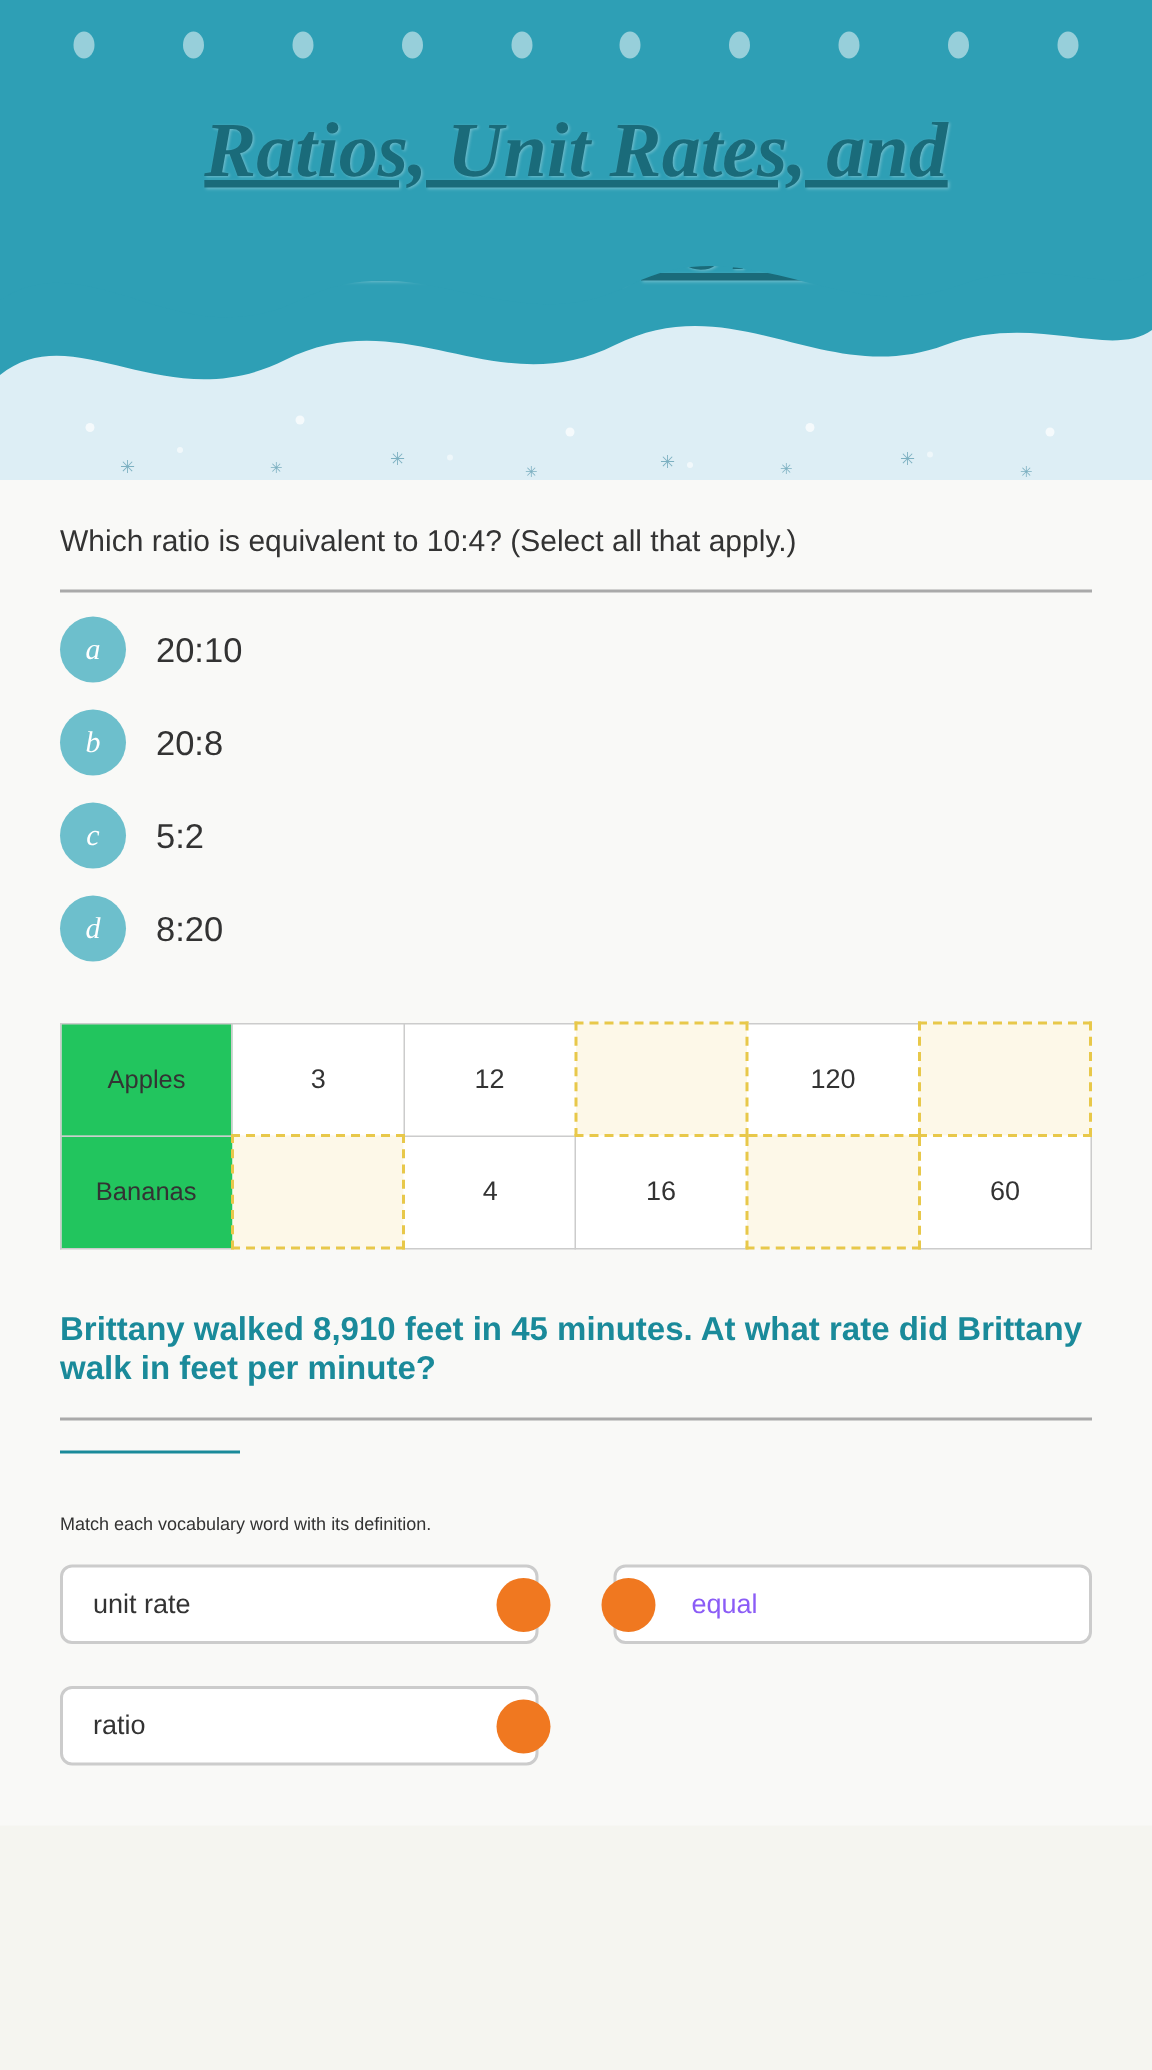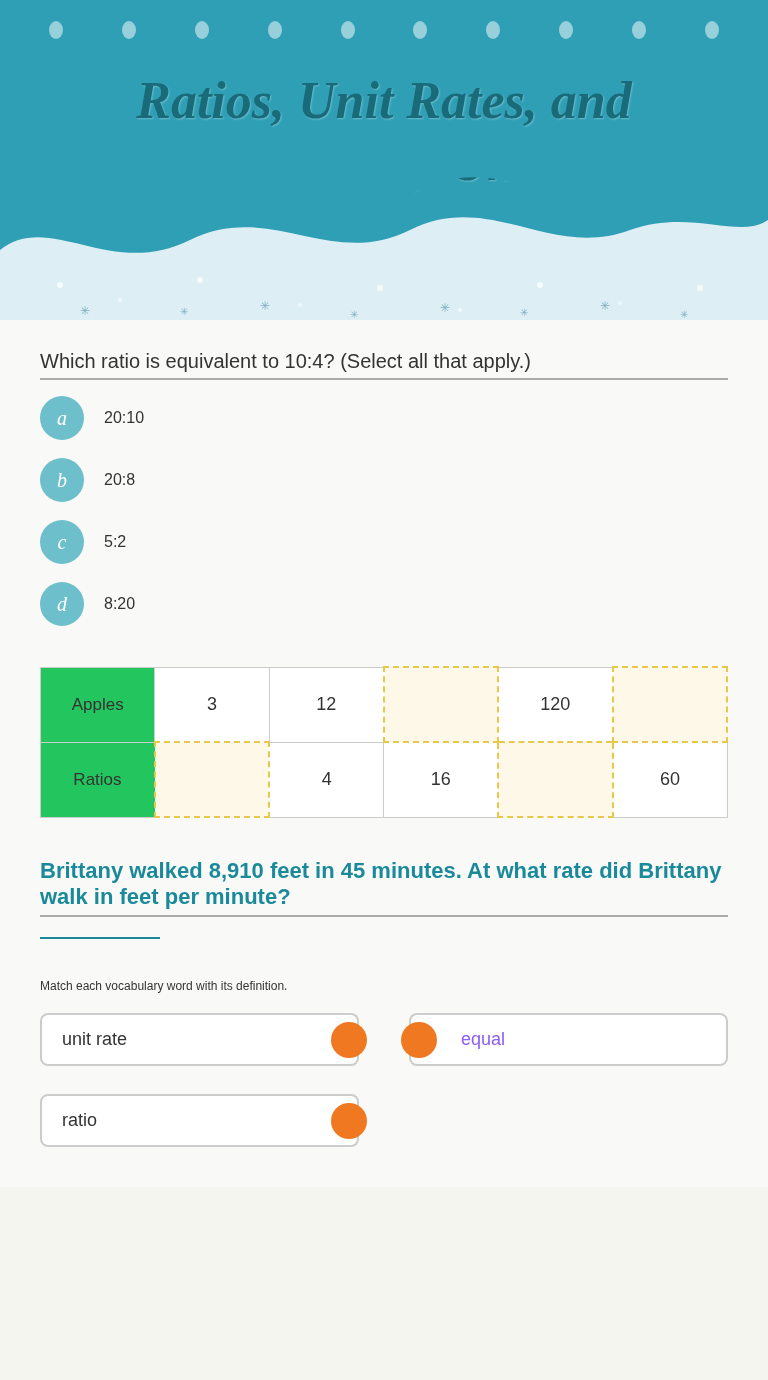--- a/index.html
+++ b/index.html
@@ -39,37 +39,38 @@
       left: 0; right: 0;
       text-align: center;
       color: #1a6b7a;
       font-size: 52px;
       font-family: Georgia, 'Times New Roman', serif;
       font-style: italic;
       font-weight: bold;
       line-height: 1.2;
       padding: 10px 60px;
       text-shadow: 1px 1px 2px rgba(255,255,255,0.3);
+      text-decoration: underline;
     }
 
     
     .main-content {
       background: #f9f9f7;
       padding: 30px 40px 40px 40px;
     }
 
     
     .question-block {
       margin-bottom: 40px;
     }
     .question-text {
       font-size: 20px;
       color: #333;
       margin-bottom: 16px;
-      padding-bottom: 5px;
+      padding-bottom: 20px;
       border-bottom: 2px solid #aaa;
     }
     .question-text.teal {
       color: #1a8a9a;
       font-size: 22px;
       font-weight: bold;
       border-bottom-color: #aaa;
     }
 
     
@@ -90,21 +91,21 @@
       display: flex;
       align-items: center;
       justify-content: center;
       font-size: 20px;
       font-style: italic;
       font-family: Georgia, serif;
       margin-right: 20px;
       flex-shrink: 0;
     }
     .option-value {
-      font-size: 16px;
+      font-size: 23px;
       color: #333;
     }
 
     
     .ratio-table {
       border-collapse: collapse;
       width: 100%;
       margin-top: 10px;
     }
     .ratio-table td {
@@ -271,21 +272,21 @@
       <tbody>
         <tr>
           <td class="label-cell">Apples</td>
           <td>3</td>
           <td>12</td>
           <td class="blank"></td>
           <td>120</td>
           <td class="blank"></td>
         </tr>
         <tr>
-          <td class="label-cell">Ratios</td>
+          <td class="label-cell">Bananas</td>
           <td class="blank"></td>
           <td>4</td>
           <td>16</td>
           <td class="blank"></td>
           <td>60</td>
         </tr>
       </tbody>
     </table>
   </div>
 

